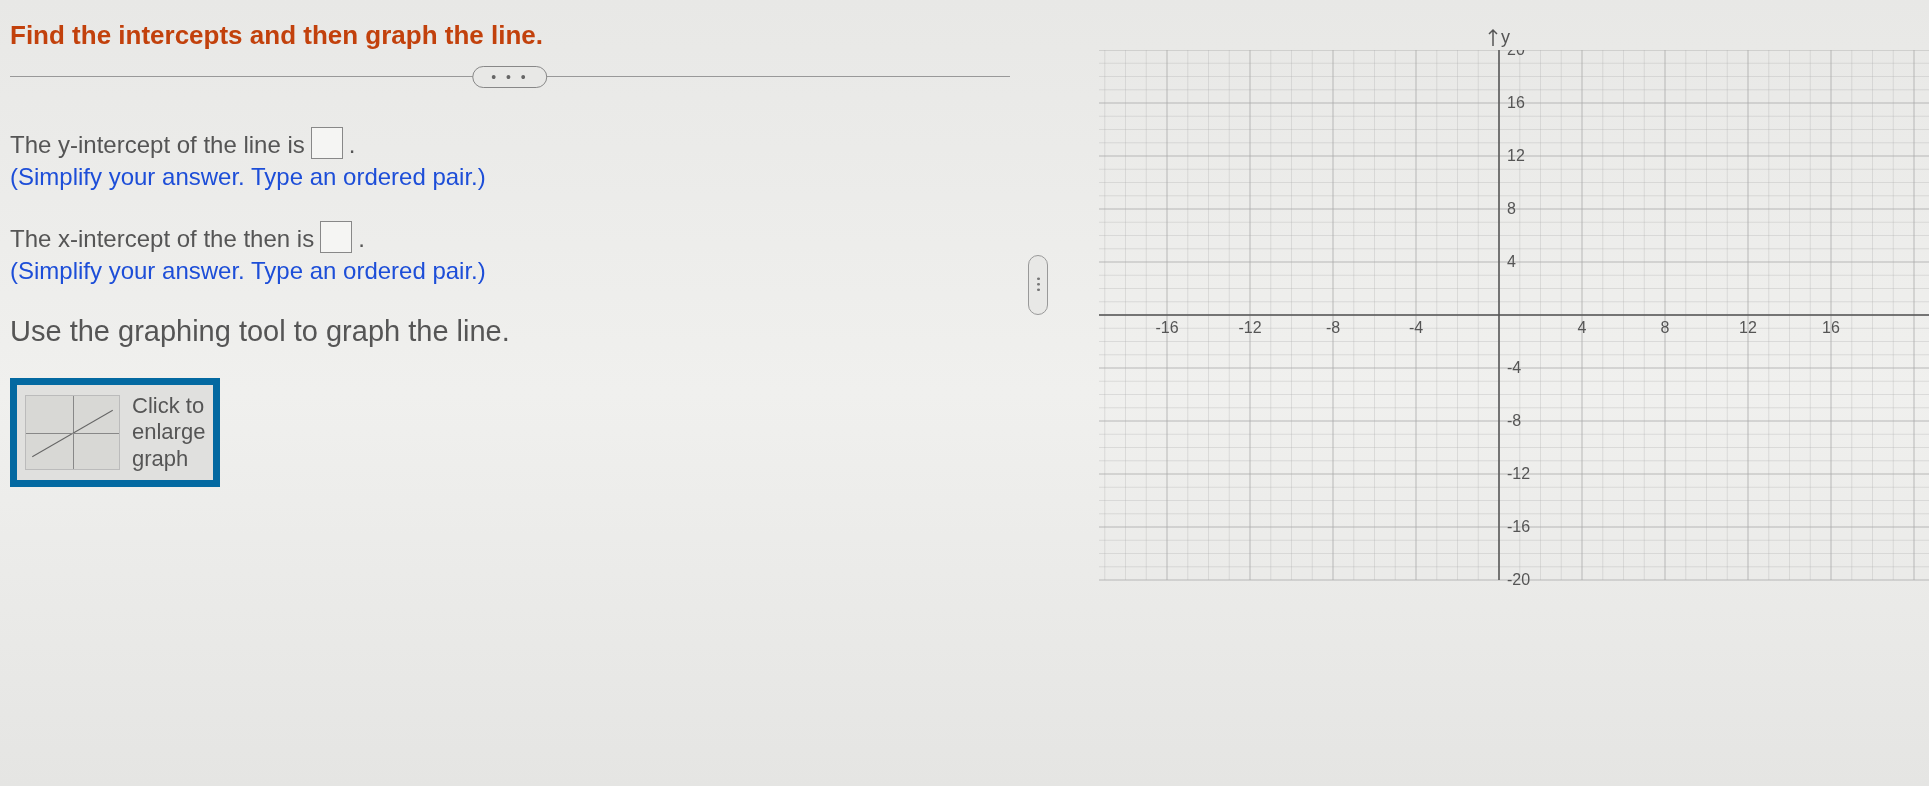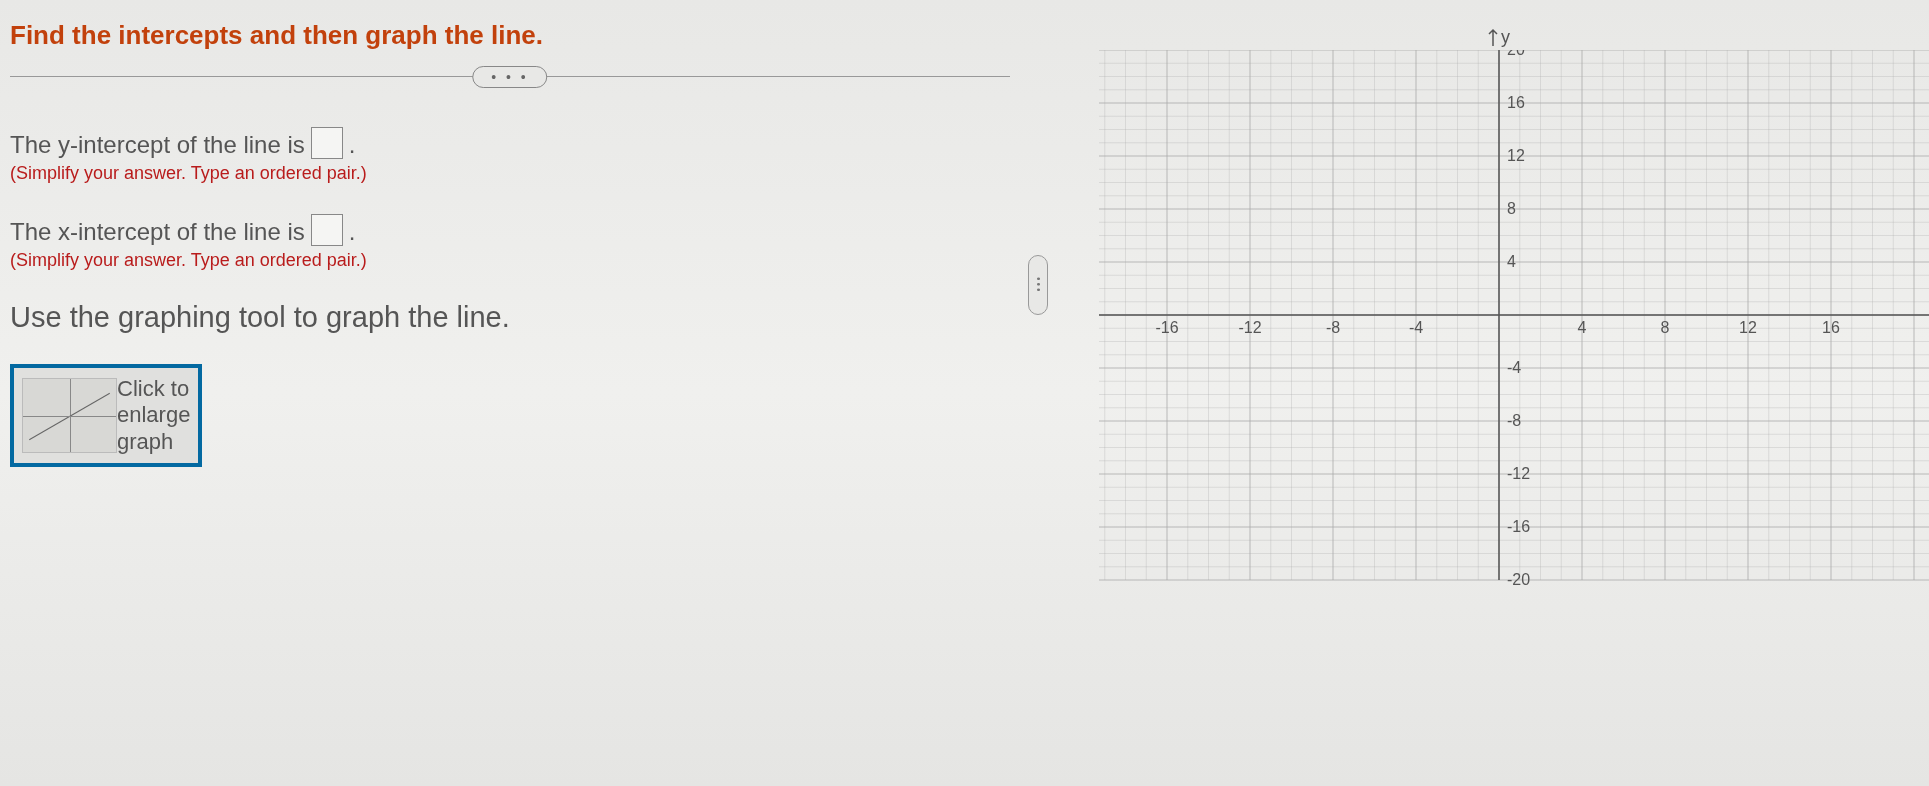--- a/index.html
+++ b/index.html
@@ -57,45 +57,46 @@
     }
     .question-line {
       font-size: 24px;
       color: #555;
       margin-bottom: 4px;
       display: flex;
       align-items: flex-end;
       gap: 6px;
     }
     .hint {
-      font-size: 18px;
-      color: #b91c1c;
+      font-size: 24px;
+      color: #1d4ed8;
       margin-bottom: 30px;
     }
     .answer-input {
       width: 32px;
       height: 32px;
       border: 1px solid #888;
       background: #f5f5f3;
       font-size: 20px;
       text-align: center;
       display: inline-block;
       vertical-align: middle;
     }
     .graph-instruction {
       font-size: 29px;
       color: #555;
       margin-bottom: 30px;
     }
     .graph-tool {
       display: inline-flex;
       align-items: center;
-      border: 4px solid #0369a1;
+      border: 7px solid #0369a1;
       padding: 8px;
       background: #e0e0de;
+      gap: 12px;
       cursor: pointer;
     }
     .graph-thumb {
       width: 95px;
       height: 75px;
       background: #d8d8d5;
       position: relative;
       border: 1px solid #bbb;
     }
     .graph-thumb::before {
@@ -192,21 +193,21 @@
   </div>
 
   <div class="question-line">
     <span>The y-intercept of the line is</span>
     <input type="text" class="answer-input" style="">
     <span>.</span>
   </div>
   <div class="hint">(Simplify your answer. Type an ordered pair.)</div>
 
   <div class="question-line">
-    <span>The x-intercept of the line is</span>
+    <span>The x-intercept of the then is</span>
     <input type="text" class="answer-input" style="">
     <span>.</span>
   </div>
   <div class="hint">(Simplify your answer. Type an ordered pair.)</div>
 
   <div class="graph-instruction">Use the graphing tool to graph the line.</div>
 
   <div class="graph-tool">
     <div class="graph-thumb">
       <div class="diag"></div>

